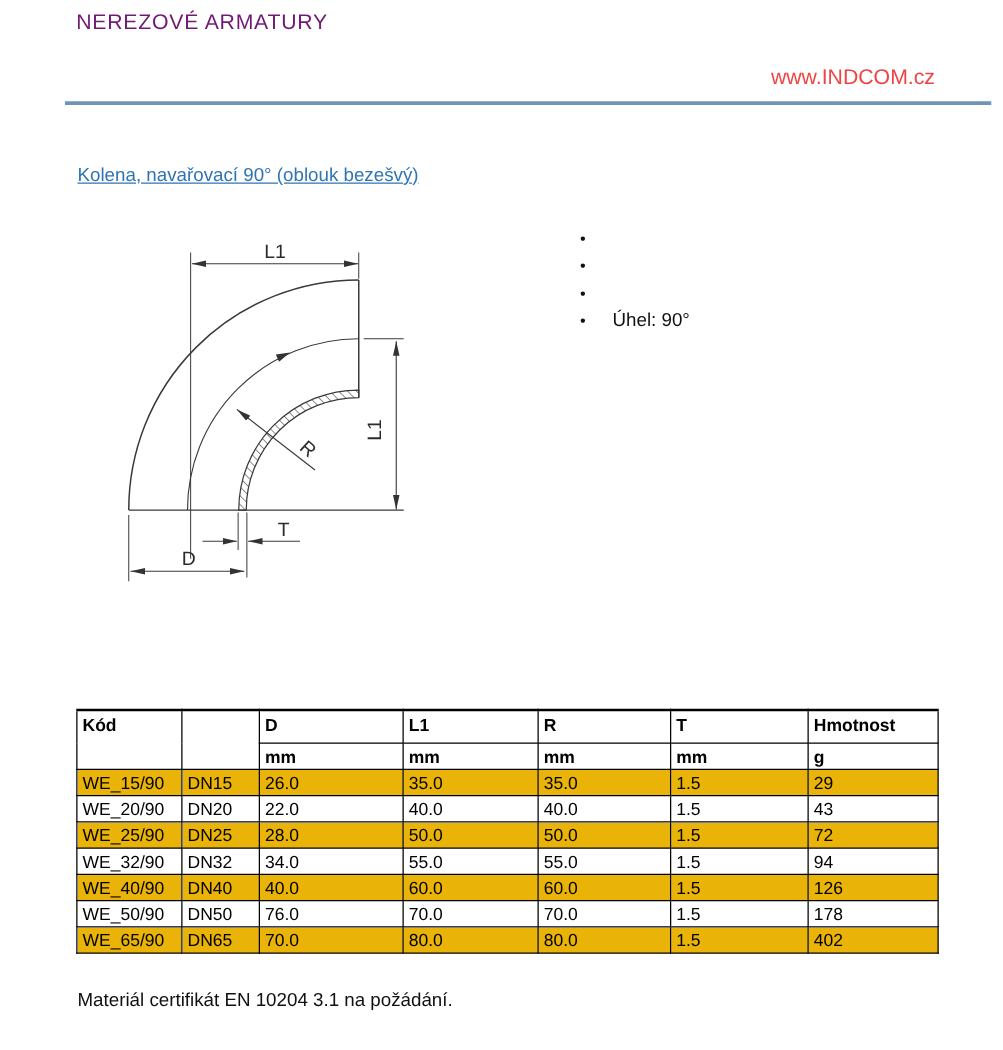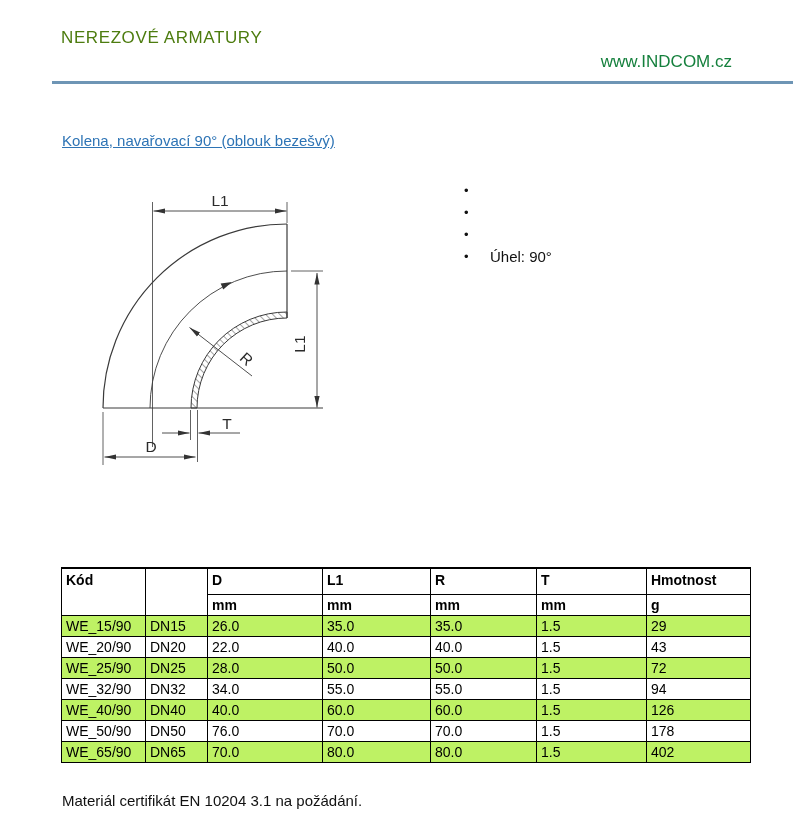--- a/index.html
+++ b/index.html
@@ -2,25 +2,25 @@
 <html><head>
 <meta charset="utf-8">
 <style>
   html,body{margin:0;padding:0;background:#ffffff;}
   body{
     width:802px;height:840px;position:relative;overflow:hidden;
     font-family:"Liberation Sans",sans-serif;color:#1a1a1a;
   }
   .abs{position:absolute;}
   .doc-title{
-    left:61px;top:28px;font-size:17px;letter-spacing:.6px;
-    color:#4d7c0f;font-weight:400;
+    left:61px;top:8px;font-size:17px;letter-spacing:.6px;
+    color:#701a75;font-weight:400;
   }
   .website{
-    top:52px;right:70px;font-size:17px;color:#15803d;font-weight:400;
+    top:52px;right:54px;font-size:17px;color:#ef4444;font-weight:400;
     text-decoration:none;
   }
   .rule{left:52px;top:81px;width:741px;height:3px;background:#6E95B5;}
   .section-title{
     left:62px;top:132px;font-size:15px;color:#2E74B5;
     text-decoration:underline;padding-right:6px;
   }
   .specs{
     left:458px;top:180px;width:320px;margin:0;padding:0;list-style:none;
     font-size:15px;line-height:22px;color:#111;
@@ -34,21 +34,21 @@
     left:61px;top:567px;border-collapse:collapse;table-layout:fixed;width:689px;
     font-size:14px;color:#000;
   }
   table.catalog th,table.catalog td{
     border:1px solid #000;padding:0 4px;height:20px;line-height:18px;
     text-align:left;font-weight:400;overflow:hidden;white-space:nowrap;
   }
   table.catalog{border-top:2.5px solid #000;}
   table.catalog thead th{font-weight:700;}
   table.catalog thead tr:first-child th{height:23px;vertical-align:top;padding-top:2px;}
-  table.catalog tbody tr.striped td{background:#bef264;margin-top:44px;}
+  table.catalog tbody tr.striped td{background:#eab308;margin-top:44px;}
   .footer-note{left:62px;top:792px;font-size:15px;color:#111;text-align:center;}
 </style>
 </head>
 <body>
 
 <div class="abs doc-title">NEREZOVÉ ARMATURY</div>
 
 <a class="abs website" href="#">www.INDCOM.cz</a>
 
 <div class="abs rule"></div>

